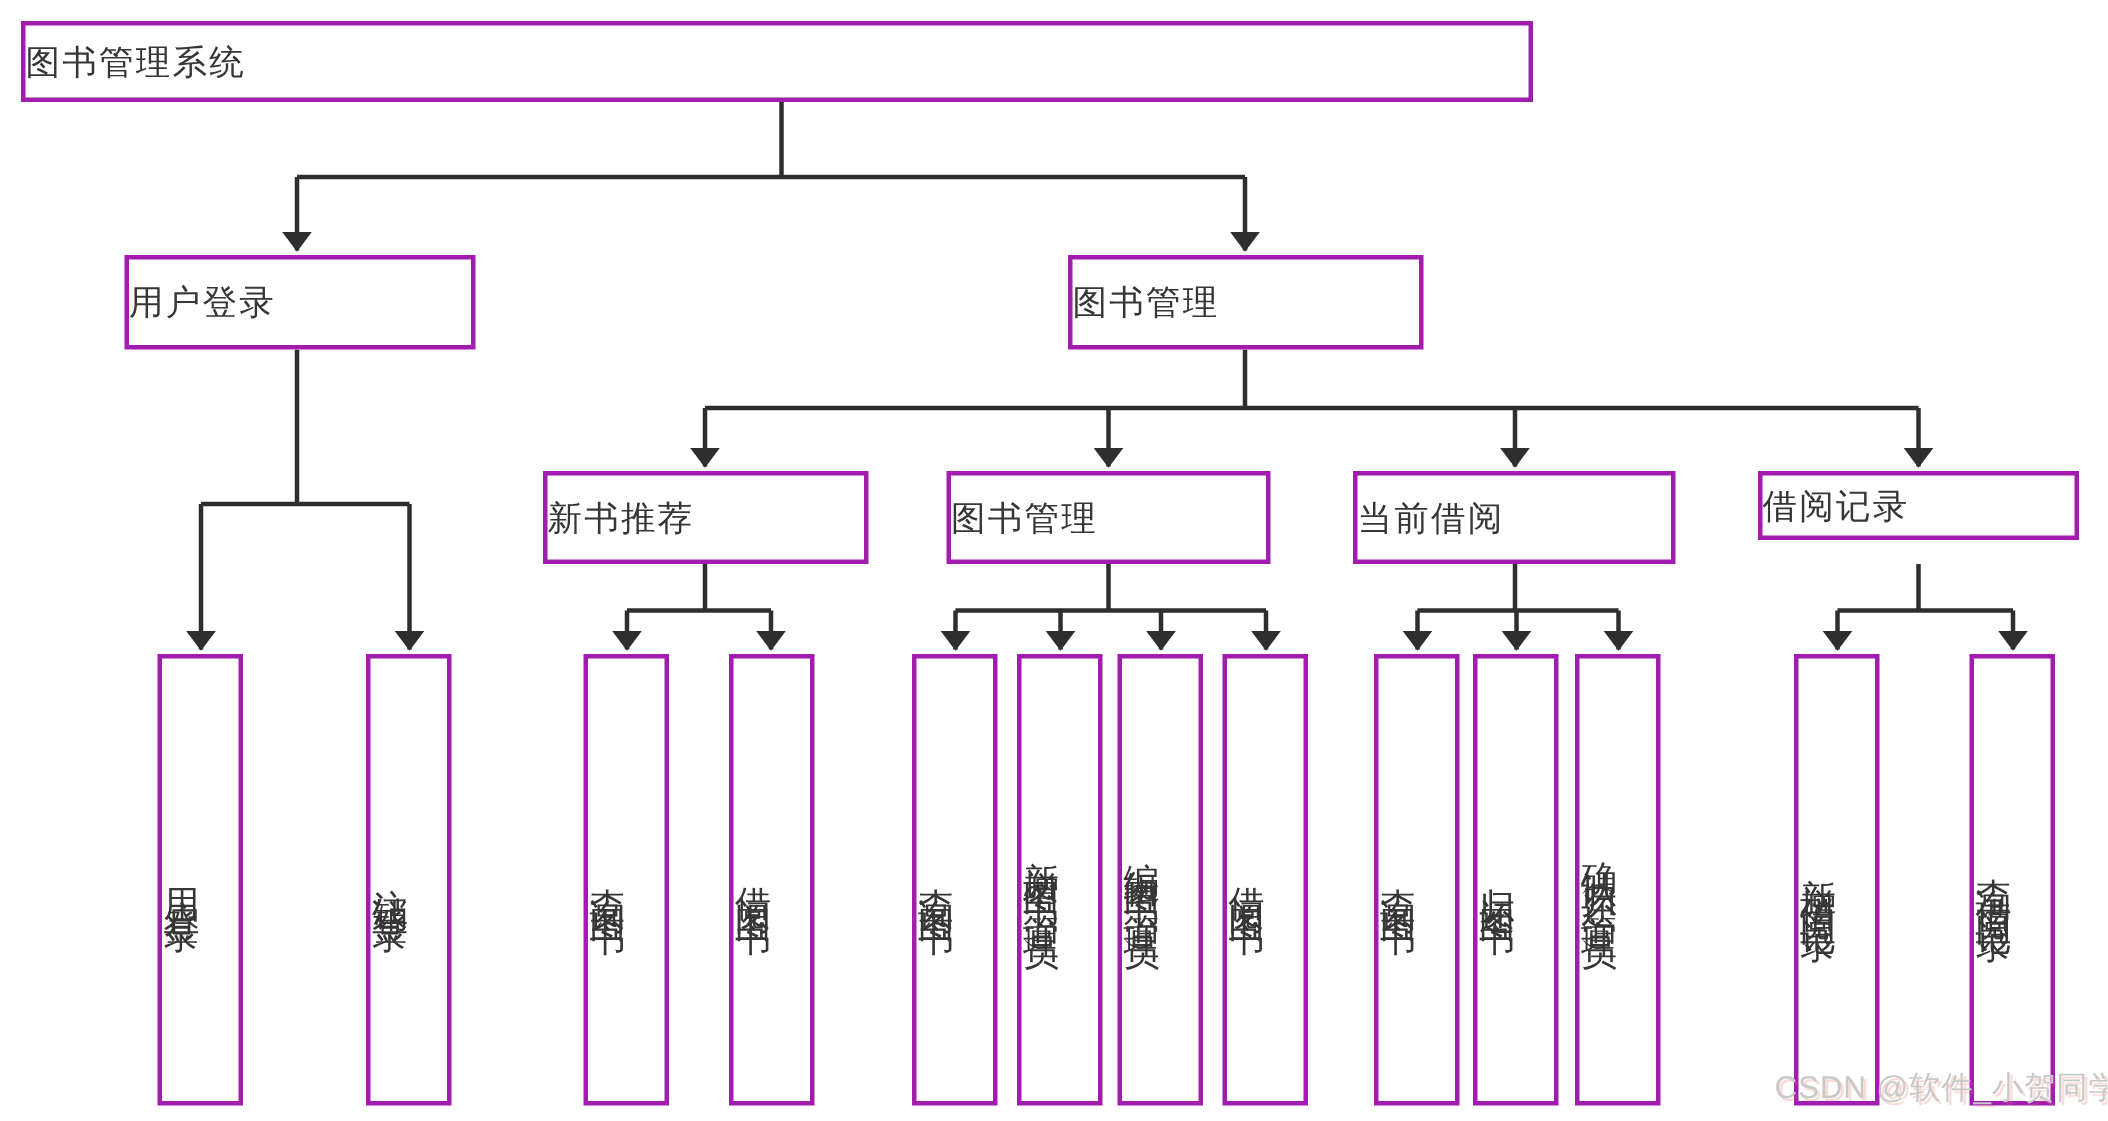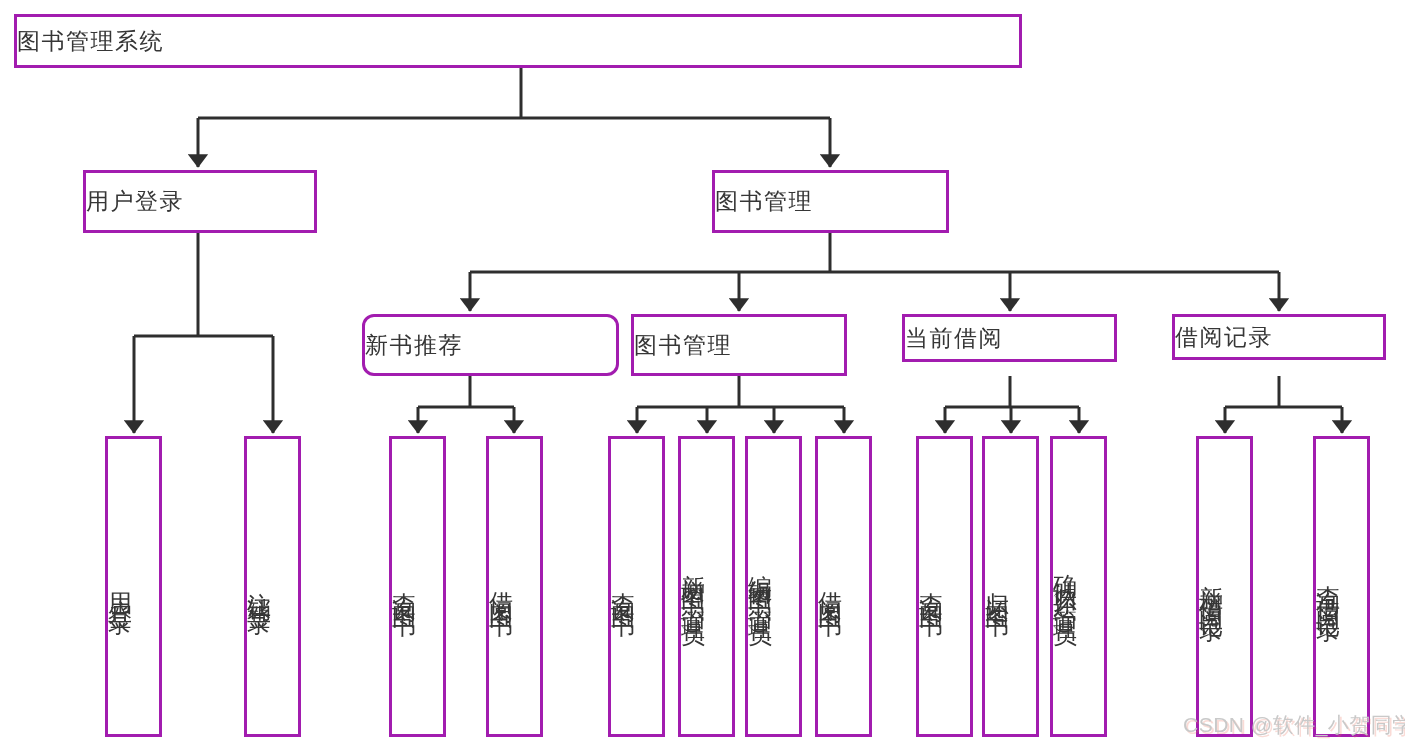--- a/index.html
+++ b/index.html
@@ -106,27 +106,27 @@
     <span class="lbl">图书管理系统</span>
   </div>
 
   <div class="node" style="left:83px;top:170px;width:234px;height:63px;">
     <span class="lbl">用户登录</span>
   </div>
   <div class="node" style="left:712px;top:170px;width:237px;height:63px;">
     <span class="lbl">图书管理</span>
   </div>
 
-  <div class="node" style="left:362px;top:314px;width:257px;height:62px;border-radius:12px;">
+  <div class="node" style="left:362px;top:314px;width:217px;height:62px;">
     <span class="lbl">新书推荐</span>
   </div>
   <div class="node" style="left:631px;top:314px;width:216px;height:62px;">
     <span class="lbl">图书管理</span>
   </div>
-  <div class="node" style="left:902px;top:314px;width:215px;height:48px;">
+  <div class="node" style="left:902px;top:314px;width:215px;height:62px;">
     <span class="lbl">当前借阅</span>
   </div>
   <div class="node" style="left:1172px;top:314px;width:214px;height:46px;">
     <span class="lbl">借阅记录</span>
   </div>
 
   <div class="node v" style="left:105px;top:436px;width:57px;height:301px;">
     <span class="lbl">用户登录</span>
   </div>
   <div class="node v" style="left:244px;top:436px;width:57px;height:301px;">

